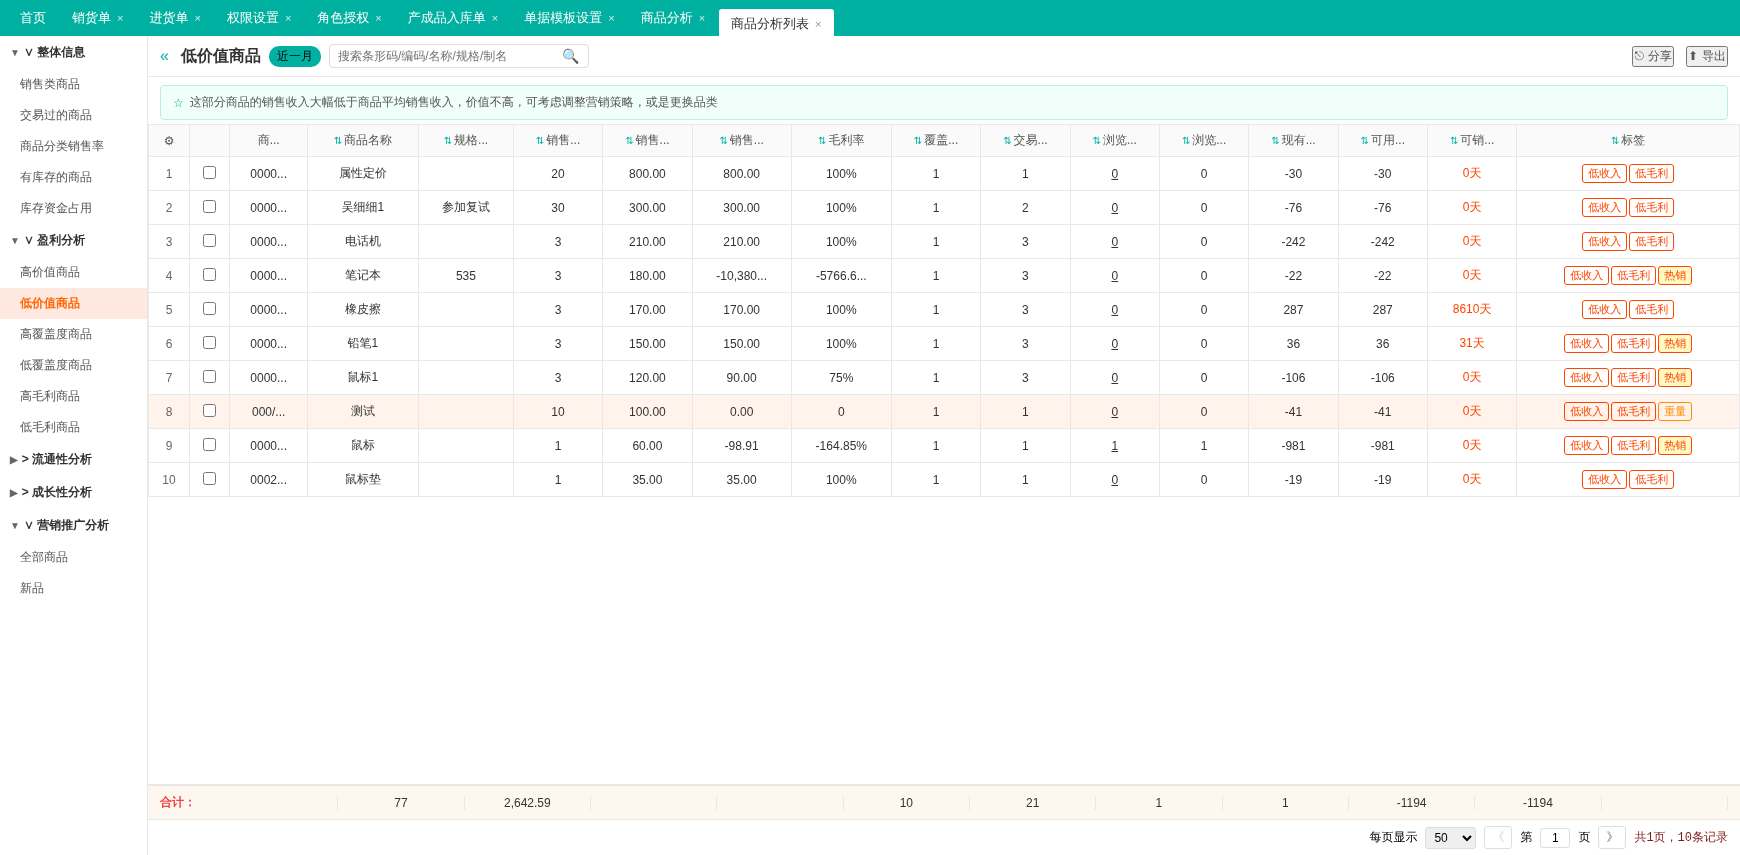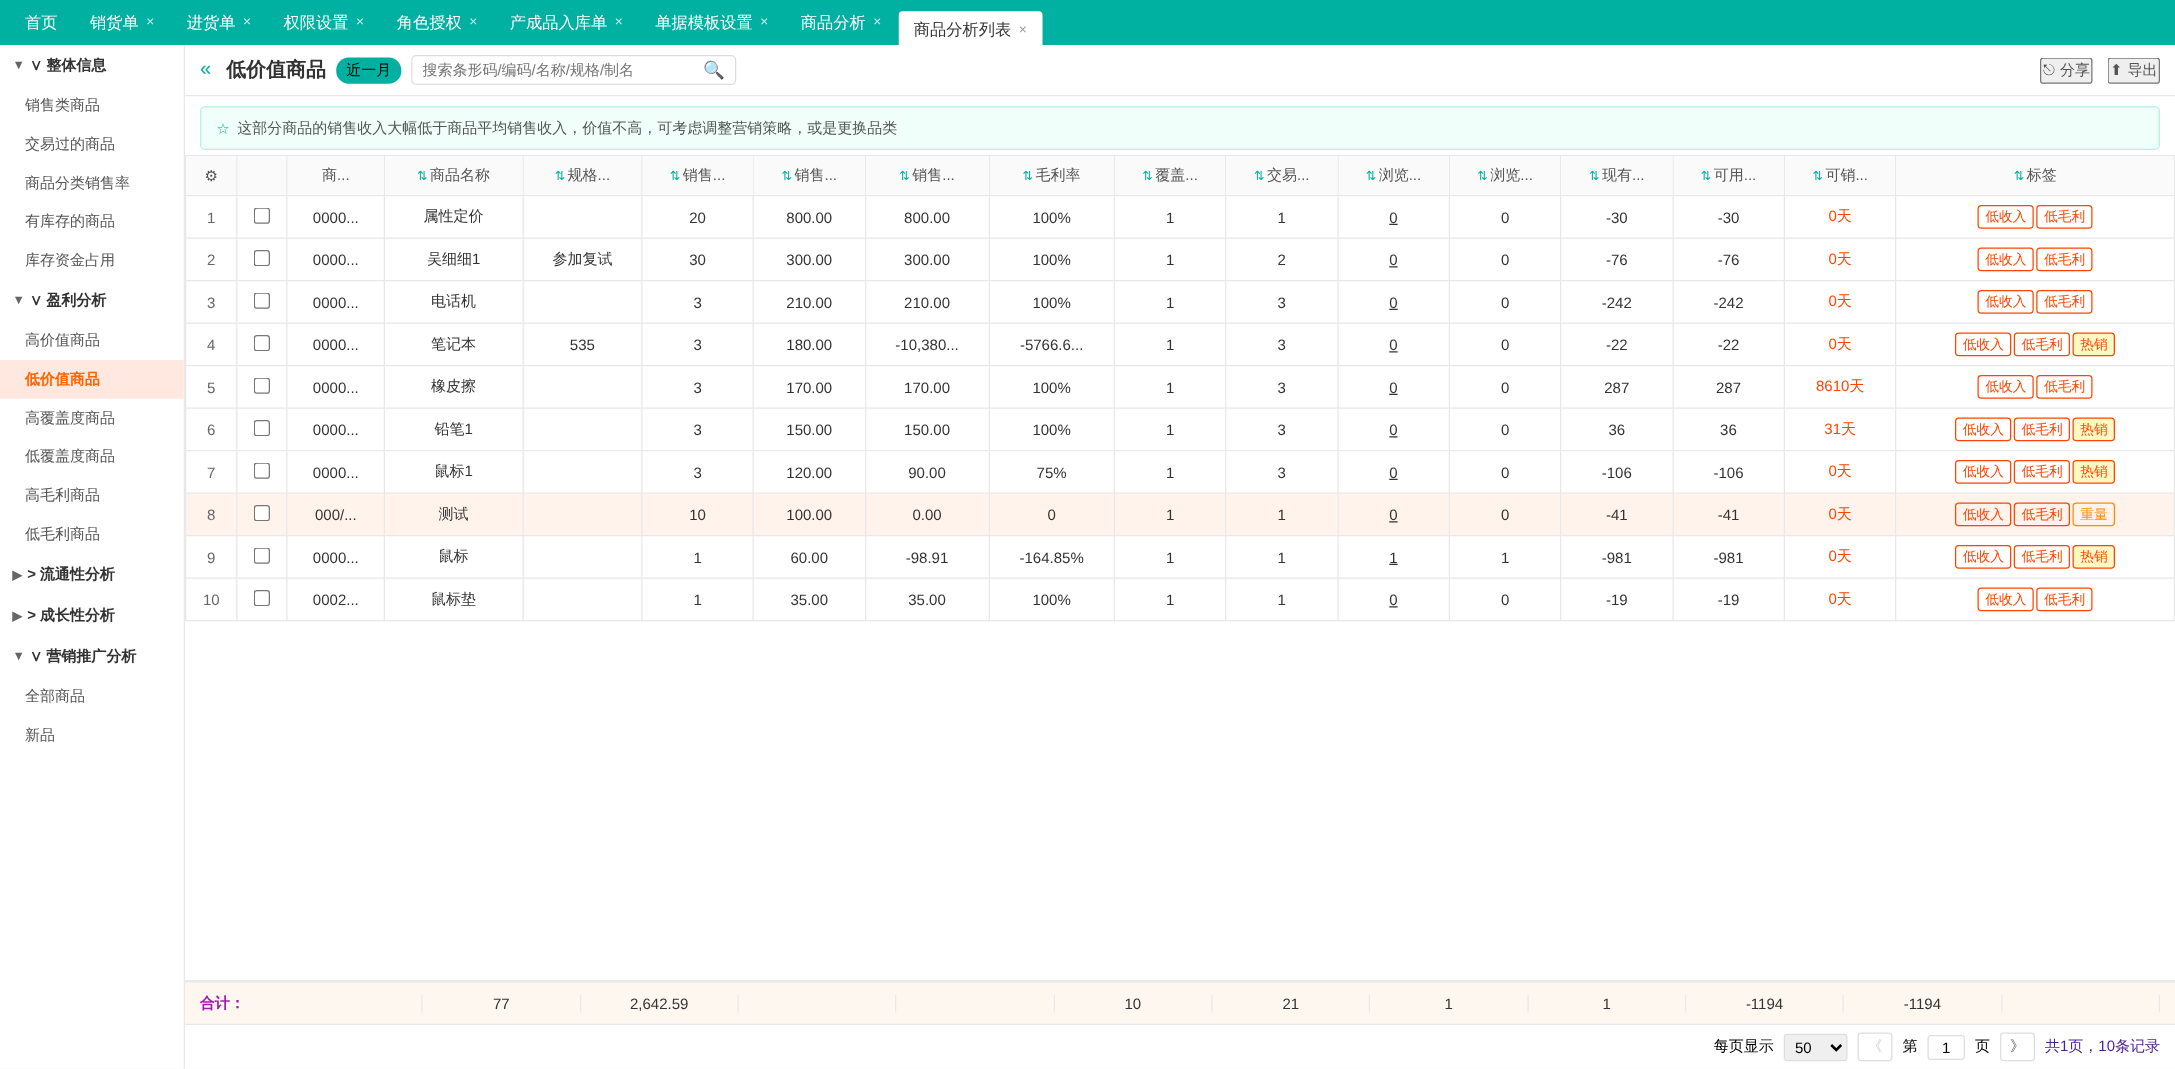--- a/index.html
+++ b/index.html
@@ -190,21 +190,21 @@
 
     
     .table-footer {
       border-top: 2px solid #e8e8e8;
       background: #fdf7f0;
       padding: 8px 12px;
       display: flex;
       align-items: center;
       gap: 0;
     }
-    .footer-label { color: #a21caf; font-weight: bold; margin-right: 12px; min-width: 40px; font-family: Liberation Mono, monospace; }
+    .footer-label { color: #ef4444; font-weight: bold; margin-right: 12px; min-width: 40px; font-family: Liberation Mono, monospace; }
     .footer-cells {
       display: flex;
       flex: 1;
       gap: 0;
     }
     .footer-cell {
       flex: 1;
       text-align: center;
       color: #333;
       padding: 0 6px;
@@ -230,21 +230,21 @@
     .page-btn {
       border: 1px solid #ddd;
       background: #fff;
       padding: 2px 7px;
       border-radius: 3px;
       cursor: pointer;
       font-size: 12px;
       color: #555;
     }
     .page-btn:disabled { color: #ccc; cursor: default; }
-    .total-label { color: #4c1d95; font-size: 12px; }
+    .total-label { color: #7f1d1d; font-size: 12px; font-family: Liberation Mono, monospace; }
   </style>
 </head>
 <body>
 
 <div class="top-nav" id="top-nav">
     <div class="nav-item">首页</div>
     <div class="nav-item">销货单<span class="close-x">×</span></div>
     <div class="nav-item">进货单<span class="close-x">×</span></div>
     <div class="nav-item">权限设置<span class="close-x">×</span></div>
     <div class="nav-item">角色授权<span class="close-x">×</span></div>

